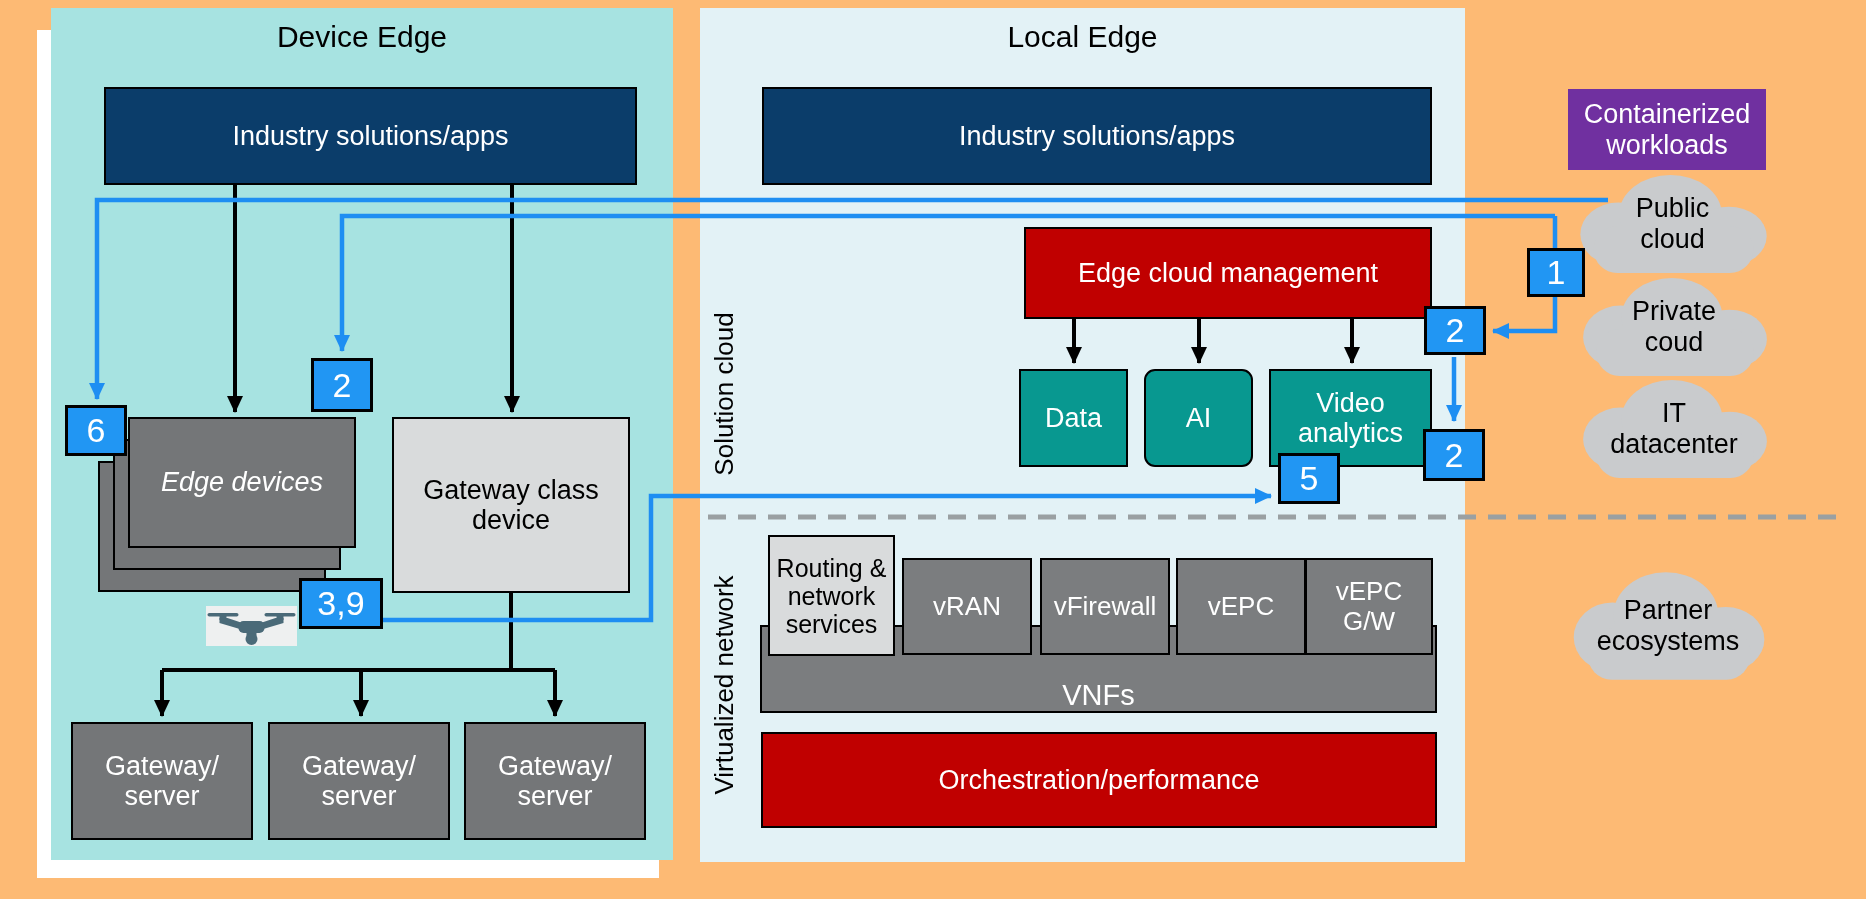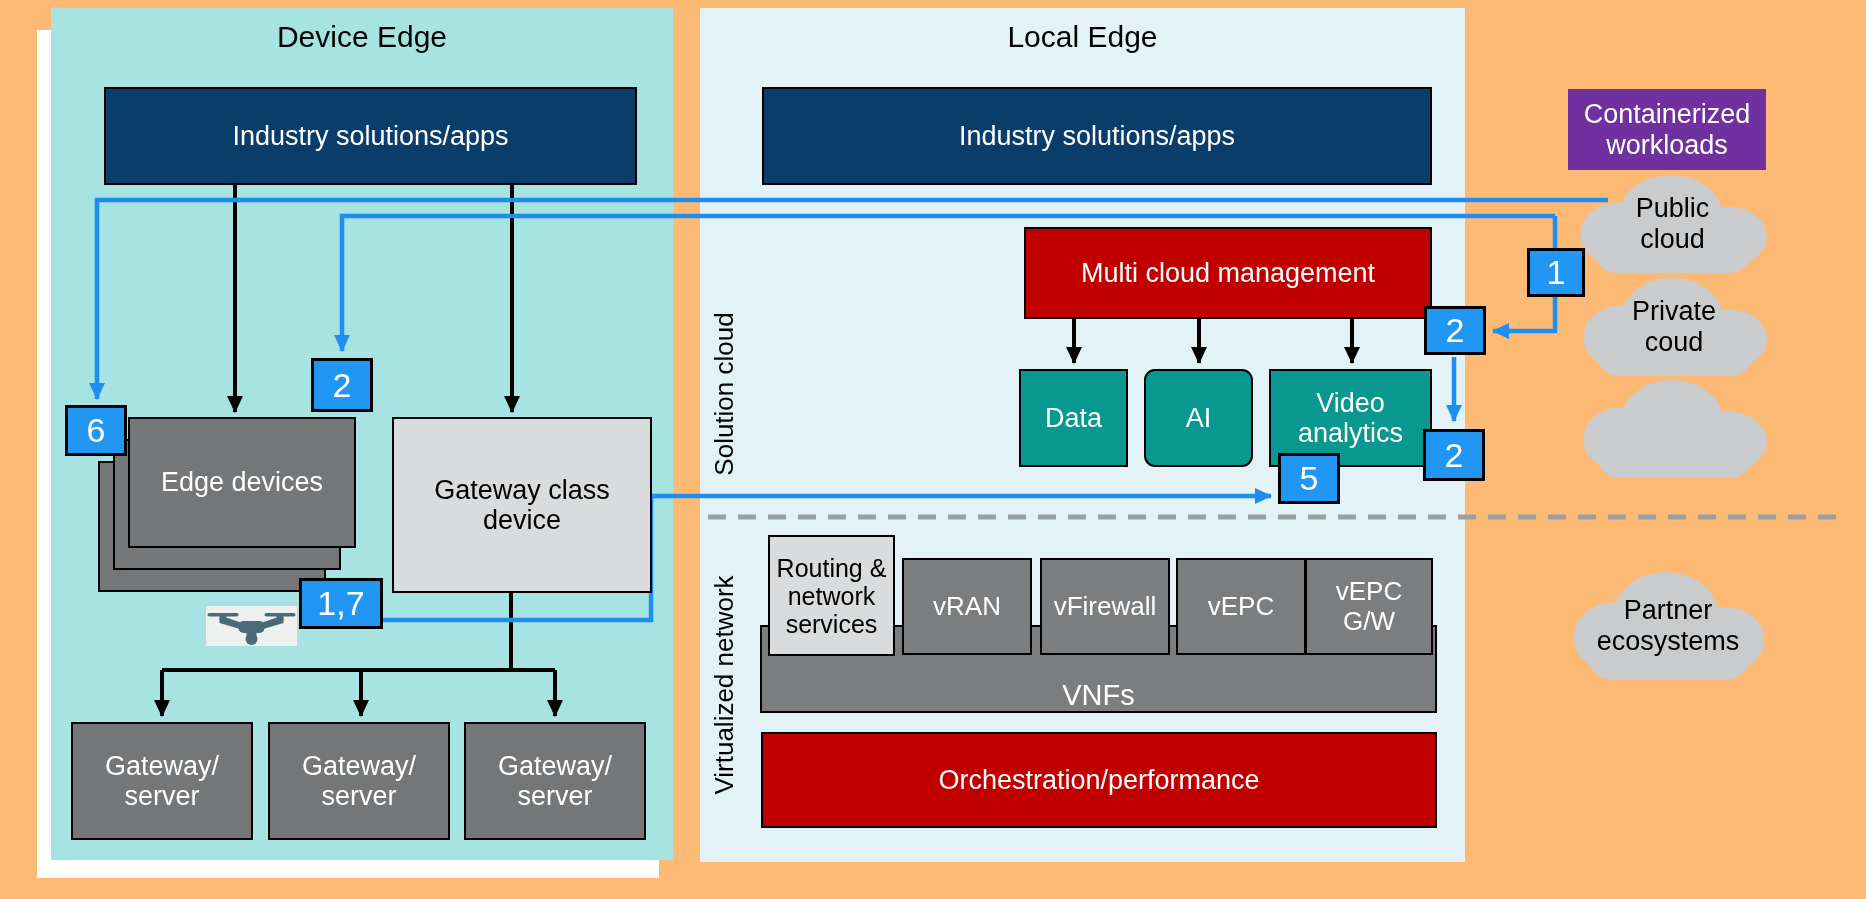--- a/index.html
+++ b/index.html
@@ -26,22 +26,22 @@
   .boxlayer{z-index:10;}
   
   .de-shadow{left:37px;top:30px;width:622px;height:848px;background:#fff;}
   .de-panel{left:51px;top:8px;width:622px;height:852px;background:#a7e3e1;}
   .de-title{left:51px;top:20px;width:622px;}
   .le-panel{left:700px;top:8px;width:765px;height:854px;background:#e3f2f6;}
   .le-title{left:700px;top:20px;width:765px;}
   .de-industry{left:104px;top:87px;width:533px;height:98px;}
   .ed-back{left:98px;top:461px;width:228px;height:131px;}
   .ed-mid{left:113px;top:439px;width:228px;height:131px;}
-  .ed-front{left:128px;top:417px;width:228px;height:131px;}
-  .gwclass{left:392px;top:417px;width:260px;height:176px;}
+  .ed-front{left:128px;top:417px;width:228px;height:131px;font-style:italic;}
+  .gwclass{left:392px;top:417px;width:238px;height:176px;}
   .gws1{left:71px;top:722px;width:182px;height:118px;}
   .gws2{left:268px;top:722px;width:182px;height:118px;}
   .gws3{left:464px;top:722px;width:182px;height:118px;}
   .drone{left:206px;top:606px;width:91px;height:40px;background:#eef0f0;border:none;}
   .b6{left:65px;top:405px;width:62px;height:51px;}
   .b2{left:311px;top:358px;width:62px;height:54px;}
   .b34{left:299px;top:578px;width:84px;height:51px;}
   .le-industry{left:762px;top:87px;width:670px;height:98px;}
   .mcm{left:1024px;top:227px;width:408px;height:92px;}
   .data{left:1019px;top:369px;width:109px;height:98px;}
@@ -132,24 +132,24 @@
         <rect x="70" y="10" width="7" height="4"></rect>
         <polygon points="13,12 21,12 42,19 48,19 69,12 77,12 77,17 50,25 40,25 13,17"></polygon>
         <rect x="32" y="15" width="26" height="12" rx="5"></rect>
         <rect x="40" y="26" width="10" height="4"></rect>
         <circle cx="45" cy="33" r="6"></circle>
       </g>
     </svg>
   </div>
   <div class="badge b6">6</div>
   <div class="badge b2">2</div>
-  <div class="badge b34">1,7</div>
+  <div class="badge b34">3,9</div>
 
   <div class="box navy le-industry boxlayer">Industry solutions/apps</div>
-  <div class="box red mcm boxlayer">Multi cloud management</div>
+  <div class="box red mcm boxlayer">Edge cloud management</div>
   <div class="box tealbox data boxlayer">Data</div>
   <div class="box tealbox ai boxlayer">AI</div>
   <div class="box tealbox video boxlayer">Video
 analytics</div>
   <div class="rotlabel sol-label">Solution cloud</div>
   <div class="rotlabel virt-label">Virtualized network</div>
   <div class="box vnfgray vnfs-bar boxlayer">VNFs</div>
   <div class="box routing boxlayer">Routing &amp;
 network
 services</div>
@@ -188,20 +188,22 @@
     <svg viewBox="0 0 210 100" preserveAspectRatio="none">
         <use href="#cloud-sym" fill="#c9cbcd"></use>
       </svg>
     <span>Private
 coud</span>
   </div>
   <div class="cloud cl-it">
     <svg viewBox="0 0 210 100" preserveAspectRatio="none">
         <use href="#cloud-sym" fill="#c9cbcd"></use>
       </svg>
+    <span>IT
+datacenter</span>
   </div>
   <div class="cloud cl-partner">
     <svg viewBox="0 0 210 100" preserveAspectRatio="none">
         <use href="#cloud-sym" fill="#c9cbcd"></use>
       </svg>
     <span>Partner
 ecosystems</span>
   </div>
 
   <div class="badge b1">1</div>

